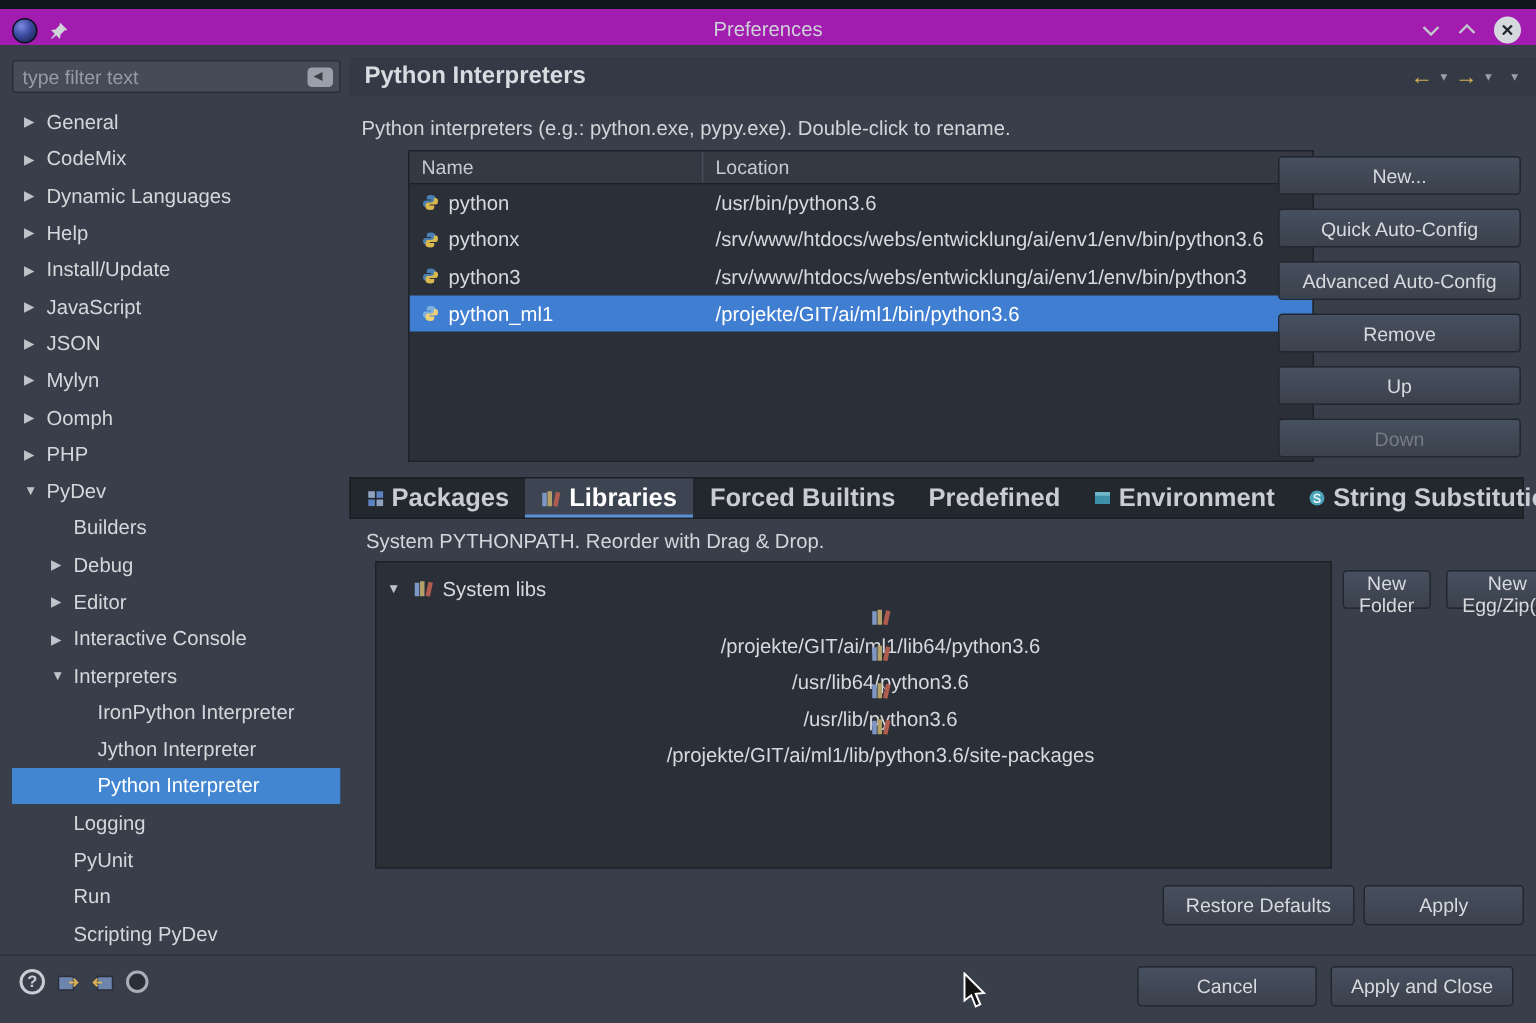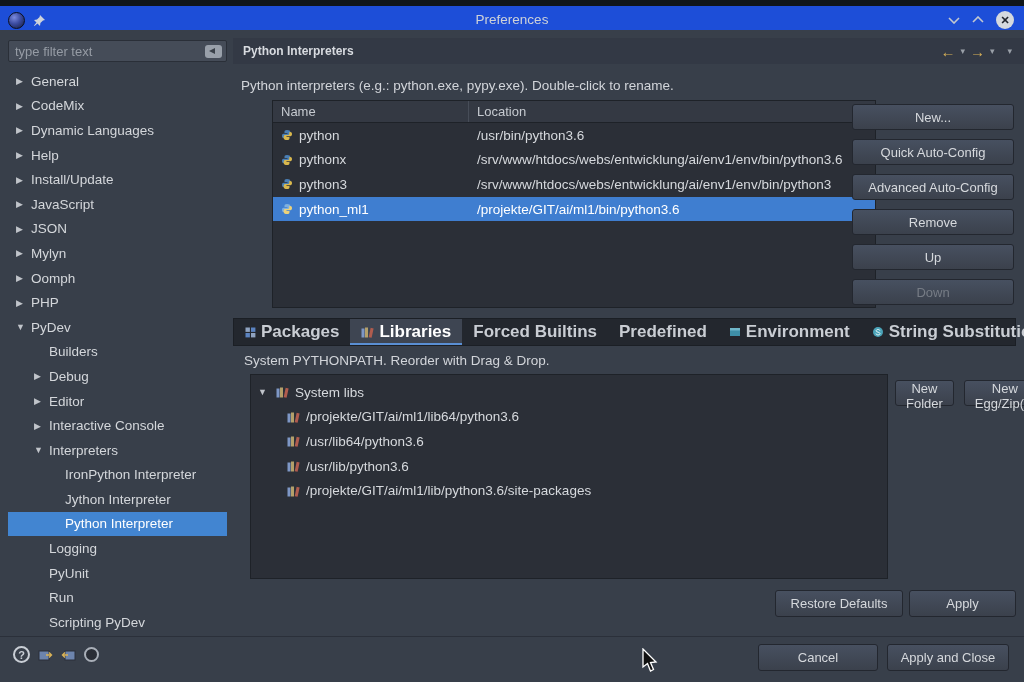--- a/index.html
+++ b/index.html
@@ -4,21 +4,21 @@
 <style>
   * { box-sizing: border-box; }
   html,body { margin:0; padding:0; }
   body {
     width:1024px; height:682px; position:relative; overflow:hidden;
     background:#383f4a; color:#d2d5da;
     font-family:"Liberation Sans", sans-serif; font-size:13.5px;
   }
   .topstrip { position:absolute; top:0; left:0; right:0; height:6px; background:#10161a; }
   
-  .titlebar { position:absolute; top:6px; left:0; right:0; height:24px; background:#1d4ed8; }
+  .titlebar { position:absolute; top:6px; left:0; right:0; height:24px; background:#a21caf; }
   .tb-left { position:absolute; left:8px; top:0; height:28px; display:flex; align-items:center; gap:8px; }
   .eclipse-logo { width:17px; height:17px; border-radius:50%;
     background:radial-gradient(circle at 35% 30%, #7b8ade 0%, #3b4ba0 45%, #141b3a 100%);
     border:1px solid #0c101f; }
   .tb-title { position:absolute; left:0; right:0; top:0; height:28px; line-height:28px;
     text-align:center; font-size:13.5px; color:#ced2d8; }
   .tb-right { position:absolute; right:10px; top:0; height:28px; display:flex; align-items:center; gap:12px; }
   .chev { display:flex; align-items:center; }
   .closebtn { width:18px; height:18px; border-radius:50%; background:#d5d9de; color:#21252d;
     font-size:11px; font-weight:bold; display:flex; align-items:center; justify-content:center; }
@@ -34,21 +34,21 @@
     border-top:3.5px solid transparent; border-bottom:3.5px solid transparent; border-right:6px solid #3a4049; }
   .tree { margin-top:7px; height:562px; overflow:hidden; }
   .ti { height:24.6px; display:flex; align-items:center; color:#d4d7db; }
   .ti.i0 { padding-left:8px; } .ti.i1 { padding-left:26px; } .ti.i2 { padding-left:42px; }
   .arr { width:15px; flex:none; font-size:9px; color:#c0c4ca; }
   .col .arr::before { content:"▶"; }
   .exp .arr::before { content:"▼"; }
   .ti.sel { background:#4285d1; color:#ffffff; }
   
   .mainhead { position:absolute; left:233px; top:38px; right:0; height:26px; background:#333945; }
-  .page-title { position:absolute; left:10px; top:0; line-height:26px; font-size:12px; font-weight:bold; color:#d8dbe0; }
+  .page-title { position:absolute; left:10px; top:0; line-height:26px; font-size:16px; font-weight:bold; color:#d8dbe0; }
   .nav { position:absolute; right:12px; top:0; height:26px; display:flex; align-items:center; gap:5px; }
   .garr { color:#d9b257; font-size:15px; line-height:1; }
   .caret { color:#9aa0a8; font-size:9px; line-height:1; }
   .caret.last { margin-left:8px; }
   .desc { position:absolute; left:241px; top:78px; color:#d2d5da; }
   
   .itable { position:absolute; left:240px; top:100px; width:604px; height:208px;
     background:#2b2f37; border:1px solid #1e2228; overflow:hidden;margin-left:32px; }
   .ithead { height:22px; background:#343943; display:flex; font-size:13px; color:#c6cad0;
     border-bottom:1px solid #1e2228; }
@@ -70,21 +70,21 @@
     border:1px solid #1b1f25; display:flex; align-items:stretch; }
   .tab { display:flex; align-items:center; gap:5px; padding:0 11px; font-size:17px;
     font-weight:bold; color:#c9cdd3; white-space:nowrap; }
   .tab.active { background:#3e4552; color:#ffffff; box-shadow:inset 0 -2px 0 #5a8fd4; }
   .pplabel { position:absolute; left:244px; top:353px; }
   
   .libs { position:absolute; left:250px; top:374px; width:638px; height:205px;
     background:#2b2f37; border:1px solid #1e2228; padding-top:5px; overflow:hidden; }
   .lrow { height:24.6px; display:flex; align-items:center; gap:6px; color:#d6d9dd; white-space:nowrap; }
   .lrow.root { padding-left:7px; }
-  .lrow.child { padding-left:36px; }
+  .lrow.child { padding-left:36px;flex-direction:column; }
   .libbtns { position:absolute; left:895px; top:380px; width:119px; display:flex; flex-direction:row; gap:10px; }
   .libbtns .btn { width:119px; }
   .applyrow { position:absolute; right:8px; top:590px; display:flex; gap:6px; }
   .applyrow .btn { height:27px; }
   .btn.restore { min-width:128px; }
   .btn.apply { min-width:107px; }
   
   .footer { position:absolute; left:0; right:0; top:636px; height:46px; border-top:1px solid #2b303a; }
   .footbtns { position:absolute; right:15px; top:7px; display:flex; gap:9px; }
   .footbtns .btn { height:27px; }

